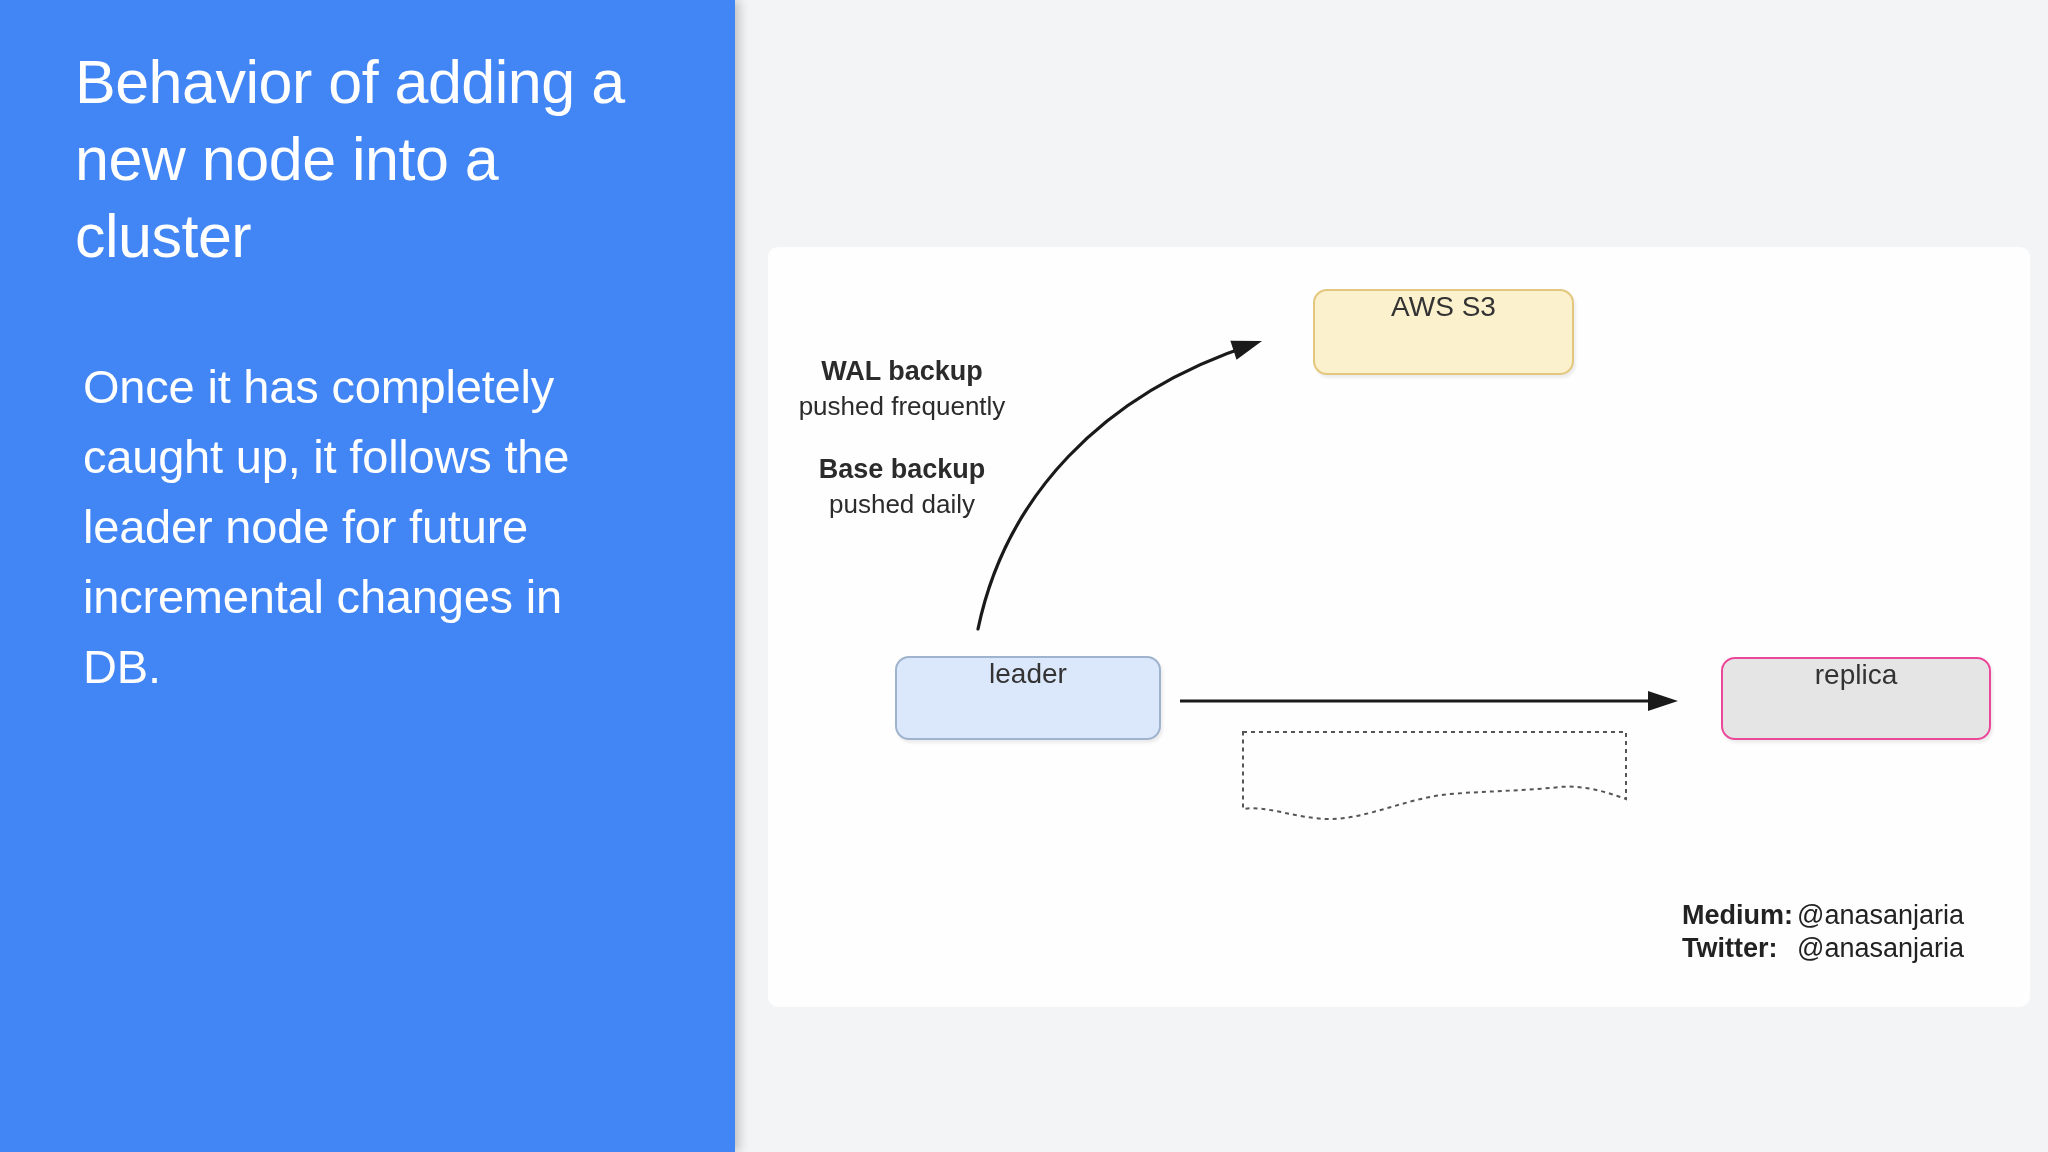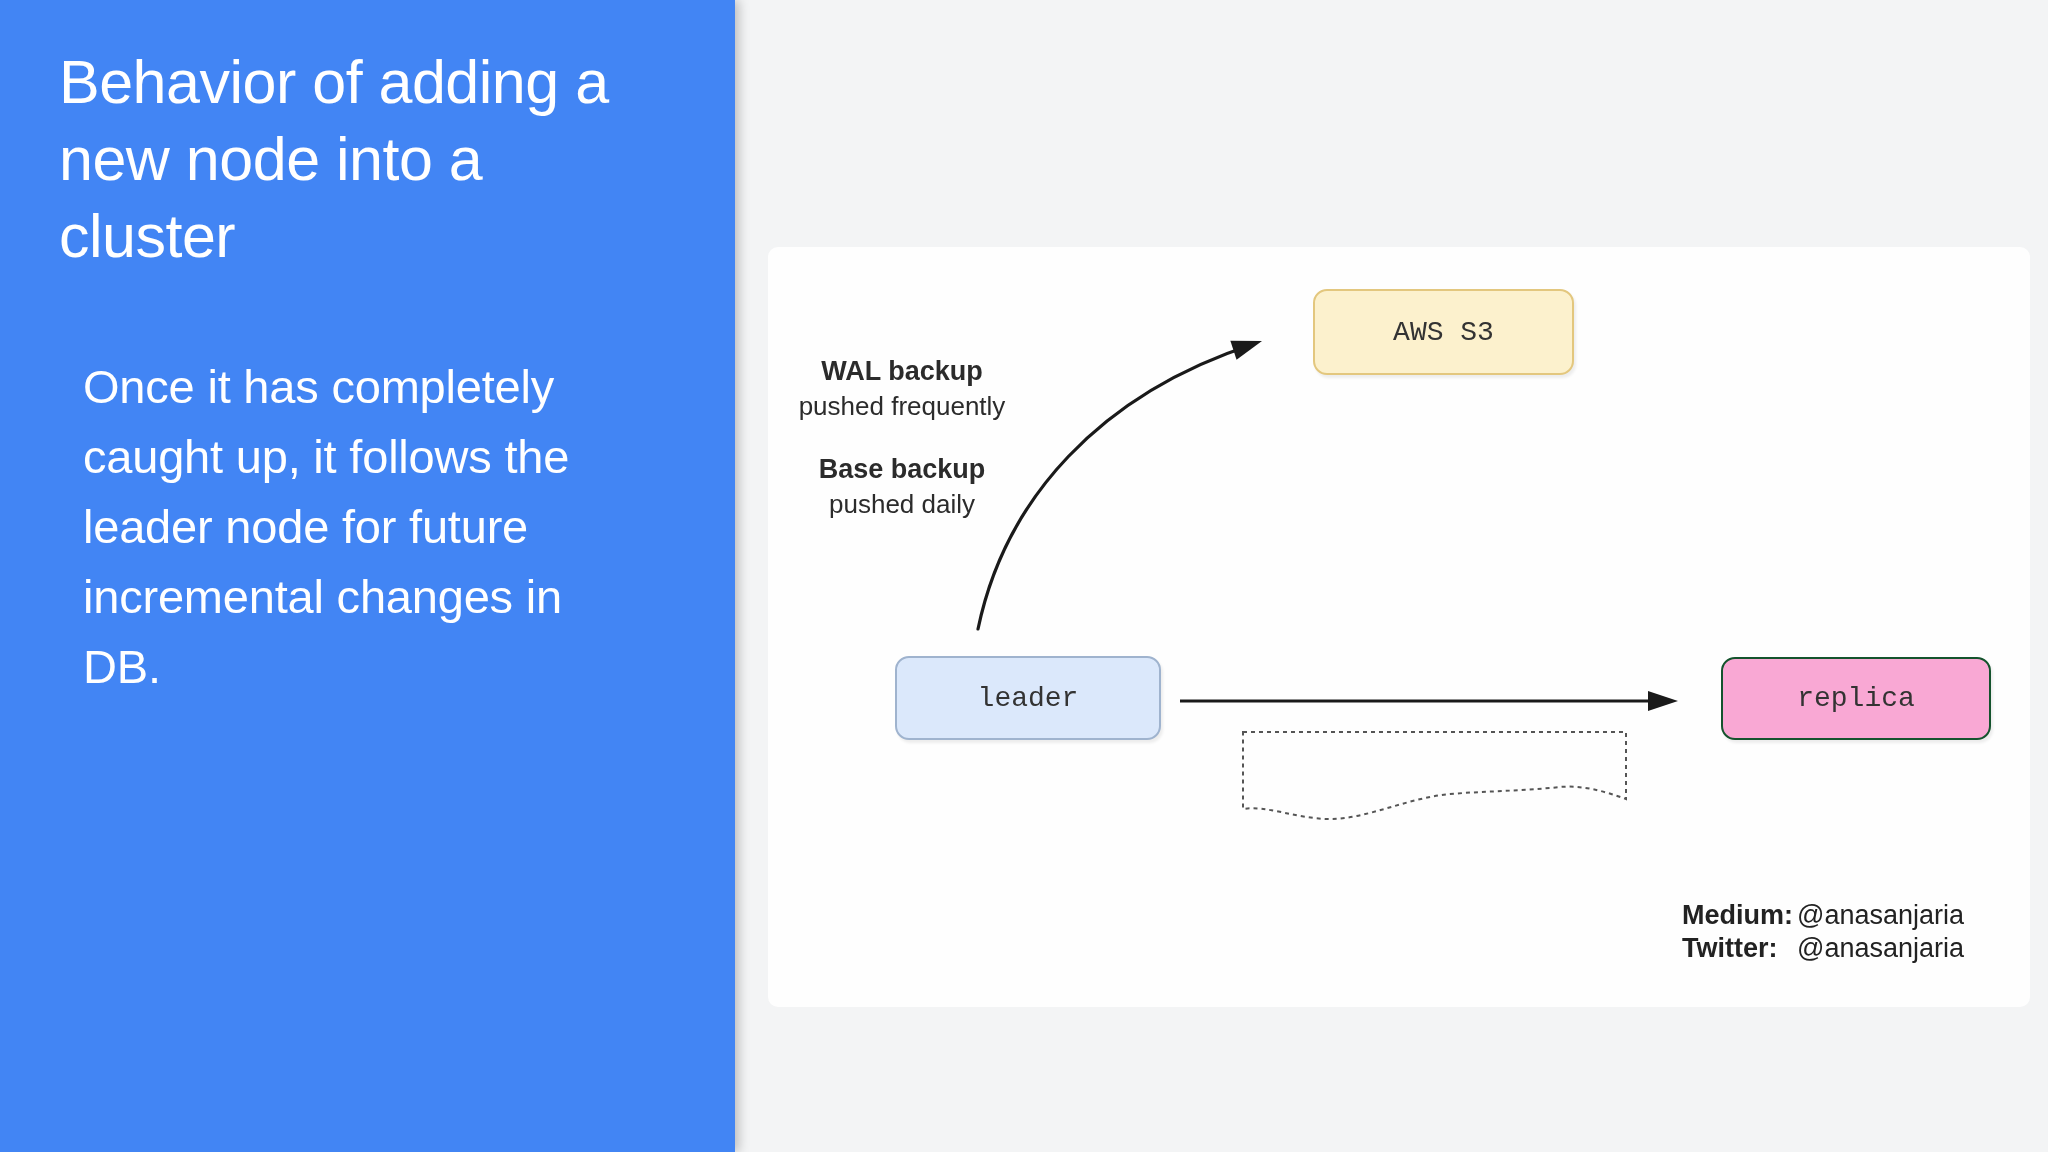--- a/index.html
+++ b/index.html
@@ -8,52 +8,51 @@
     background:#F3F4F5;
     font-family:"Liberation Sans", sans-serif;
   }
   
   .blue-panel{
     position:absolute;left:0;top:0;width:735px;height:1152px;
     background:#4285F4;
     box-shadow:4px 0 10px rgba(0,0,0,0.22);
   }
   .slide-title{
-    position:absolute;left:59px;top:44px;width:640px;
+    position:absolute;left:75px;top:44px;width:640px;
     color:#FFFFFF;font-size:61px;line-height:77px;font-weight:400;
     white-space:pre-line;letter-spacing:-0.5px;
   }
   .slide-body{
     position:absolute;left:83px;top:352px;width:640px;
     color:#FFFFFF;font-size:47px;line-height:70px;font-weight:400;
     letter-spacing:-0.2px;
   }
   .slide-body b{font-weight:400;}
   
   .diagram-panel{
     position:absolute;left:768px;top:247px;width:1262px;height:760px;
     background:#FEFEFE;border-radius:10px;
   }
   .node{
-    position:absolute;display:flex;align-items:center;justify-content:center;
+    position:absolute;display:flex;align-items:flex-start;justify-content:center;
     border-radius:14px;font-size:28px;color:#333333;
     box-shadow:2px 3px 3px rgba(0,0,0,0.07);
-    font-family:Liberation Mono, monospace;
   }
   .node-aws{
     left:545px;top:42px;width:257px;height:82px;
     background:#FCF1CD;border:2px solid #E3C77E;
   }
   .node-leader{
     left:127px;top:409px;width:262px;height:80px;
     background:#DBE8FB;border:2px solid #9FB3CE;
   }
   .node-replica{
     left:953px;top:410px;width:266px;height:79px;
-    background:#f9a8d4;border:2px solid #14532d;
+    background:#e5e5e5;border:2px solid #ec4899;
   }
   .backup-labels{
     position:absolute;left:14px;top:106px;width:240px;
     text-align:center;color:#2B2B2B;
   }
   .backup-group{margin-bottom:28px;}
   .backup-title{font-size:27px;font-weight:700;line-height:36px;}
   .backup-sub{font-size:26px;font-weight:400;line-height:34px;}
   .arrow-layer{position:absolute;left:0;top:0;width:1262px;height:760px;}
   .tape-shape{position:absolute;left:474px;top:484px;width:385px;height:96px;}

